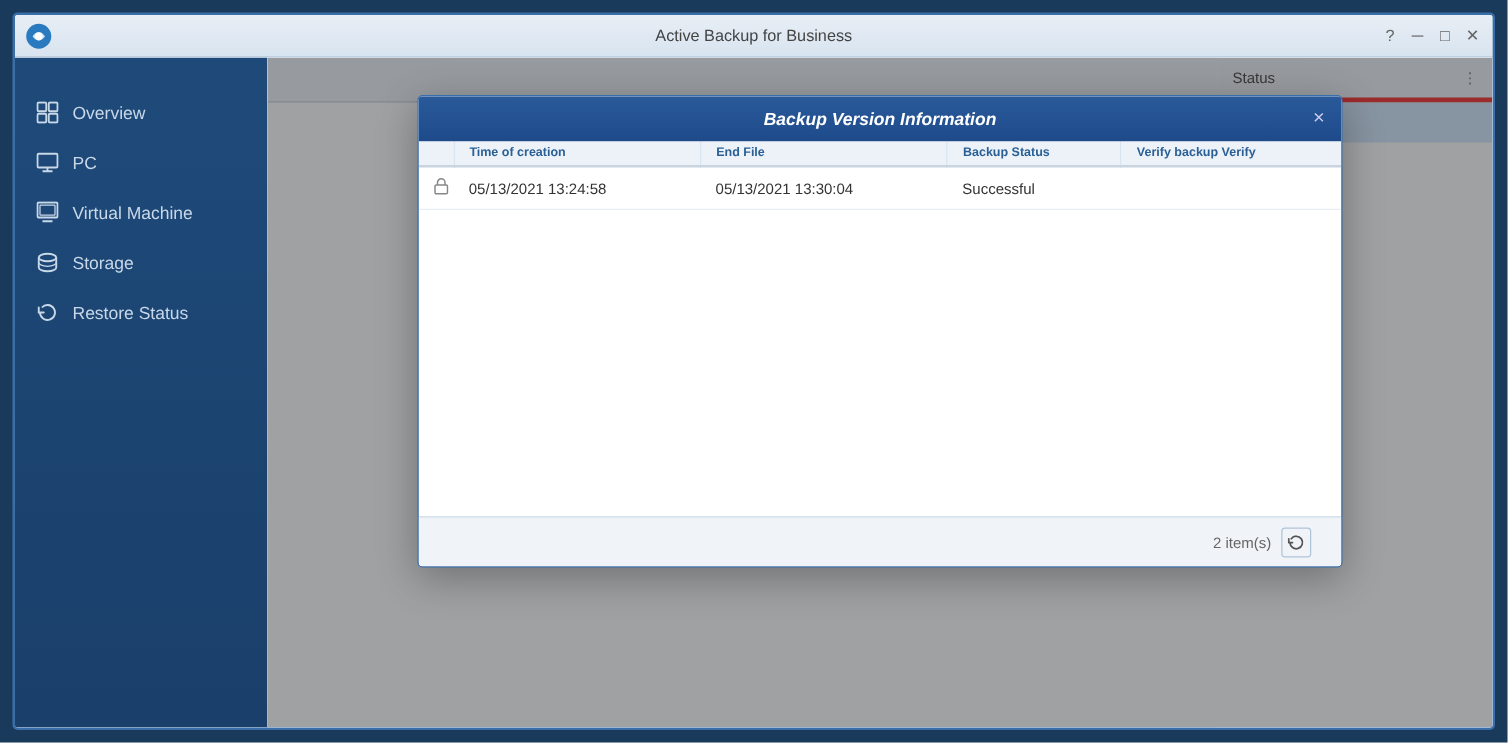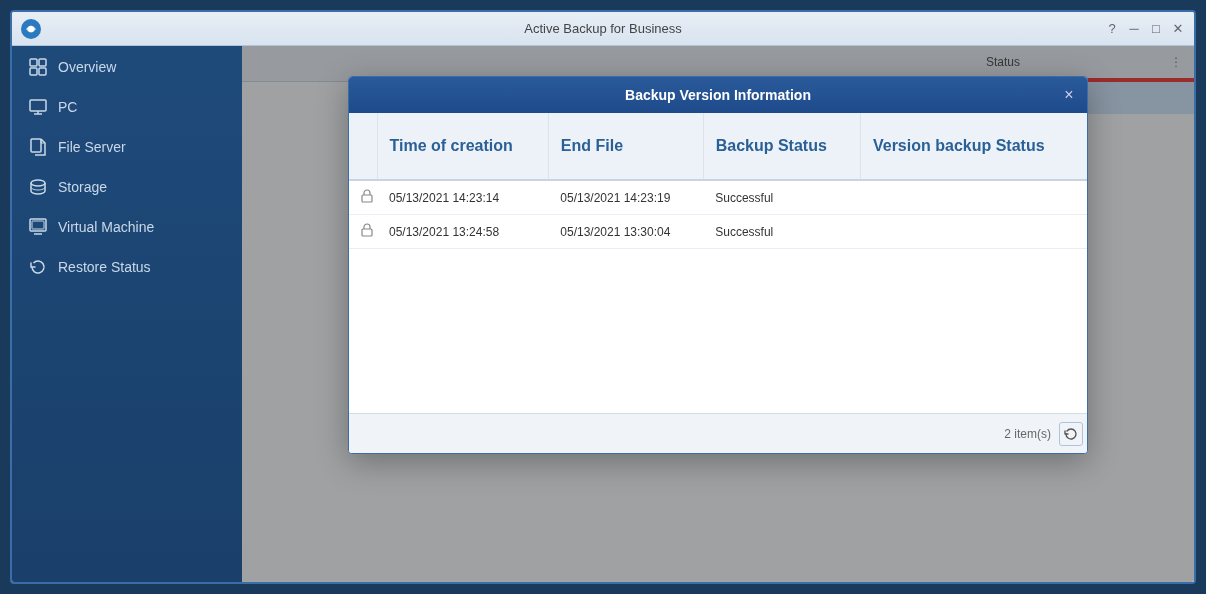--- a/index.html
+++ b/index.html
@@ -68,26 +68,26 @@
 
     
     .main-layout {
       display: flex;
       flex: 1;
       overflow: hidden;
     }
 
     
     .sidebar {
-      width: 230px;
+      width: 202px;
       background: linear-gradient(to bottom, #1e4a7a, #1a3f6a);
       flex-shrink: 0;
       display: flex;
       flex-direction: column;
-      padding-top: 1px;
+      padding-top: 24px;
     }
     .sidebar-item {
       display: flex;
       align-items: center;
       gap: 10px;
       padding: 10px 16px;
       cursor: pointer;
       color: #c8d8e8;
       font-size: 14px;
       border-radius: 0;
@@ -166,20 +166,21 @@
       display: flex;
       align-items: center;
       justify-content: center;
       position: relative;
       flex-shrink: 0;
     }
     .modal-title {
       font-size: 14px;
       font-weight: bold;
       color: #fff;
+      font-style: italic;
     }
     .modal-close-btn {
       position: absolute;
       right: 8px;
       width: 20px;
       height: 20px;
       background: none;
       border: none;
       cursor: pointer;
       color: #cce;
@@ -200,22 +201,22 @@
     .modal-table {
       width: 100%;
       border-collapse: collapse;
     }
     .modal-table thead tr {
       background: #edf2f8;
       border-bottom: 2px solid #c8d4e0;
     }
     .modal-table thead th {
       text-align: left;
-      padding: 24px 12px;
-      font-size: 16px;
+      padding: 4px 12px;
+      font-size: 10px;
       font-weight: 600;
       color: #2a6096;
       border-right: 1px solid #d8e4f0;
     }
     .modal-table thead th:last-child {
       border-right: none;
     }
     .modal-table tbody tr {
       border-bottom: 1px solid #e8eef5;
     }
@@ -241,21 +242,21 @@
     }
 
     
     .modal-footer {
       height: 40px;
       background: #f0f4f8;
       border-top: 1px solid #d0dce8;
       display: flex;
       align-items: center;
       justify-content: flex-end;
-      padding: 0 4px;
+      padding: 0 24px;
       gap: 8px;
       flex-shrink: 0;
     }
     .footer-count {
       font-size: 12px;
       color: #666;
     }
     .refresh-btn {
       width: 24px;
       height: 24px;
@@ -312,51 +313,41 @@
         <div class="sidebar-icon">
           <svg width="18" height="18" viewBox="0 0 18 18" fill="none">
             <rect x="1" y="2" width="16" height="11" rx="1" stroke="#c8d8e8" stroke-width="1.5" fill="none"></rect>
             <path d="M5 16h8M9 13v3" stroke="#c8d8e8" stroke-width="1.5"></path>
           </svg>
         </div>
         <span>PC</span>
       </div>
 
 
+
       <div class="sidebar-item">
         <div class="sidebar-icon">
           <svg width="18" height="18" viewBox="0 0 18 18" fill="none">
-            <rect x="2" y="1" width="10" height="13" rx="1" stroke="#c8d8e8" stroke-width="1.5" fill="none"></rect>
-            <path d="M12 1l4 4v12H6" stroke="#c8d8e8" stroke-width="1.5" fill="none"></path>
-            <path d="M12 1v4h4" stroke="#c8d8e8" stroke-width="1"></path>
+            <rect x="1" y="1" width="16" height="12" rx="1" stroke="#c8d8e8" stroke-width="1.5" fill="none"></rect>
+            <rect x="3" y="3" width="12" height="8" rx="0.5" stroke="#c8d8e8" stroke-width="1" fill="none"></rect>
+            <path d="M5 16h8" stroke="#c8d8e8" stroke-width="1.5"></path>
           </svg>
         </div>
-        <span>File Server</span>
+        <span>Virtual Machine</span>
       </div>
 
       <div class="sidebar-item">
         <div class="sidebar-icon">
           <svg width="18" height="18" viewBox="0 0 18 18" fill="none">
             <ellipse cx="9" cy="5" rx="7" ry="3" stroke="#c8d8e8" stroke-width="1.5" fill="none"></ellipse>
             <path d="M2 5v8c0 1.66 3.13 3 7 3s7-1.34 7-3V5" stroke="#c8d8e8" stroke-width="1.5" fill="none"></path>
             <path d="M2 9c0 1.66 3.13 3 7 3s7-1.34 7-3" stroke="#c8d8e8" stroke-width="1"></path>
           </svg>
         </div>
         <span>Storage</span>
-      </div>
-
-      <div class="sidebar-item">
-        <div class="sidebar-icon">
-          <svg width="18" height="18" viewBox="0 0 18 18" fill="none">
-            <rect x="1" y="1" width="16" height="12" rx="1" stroke="#c8d8e8" stroke-width="1.5" fill="none"></rect>
-            <rect x="3" y="3" width="12" height="8" rx="0.5" stroke="#c8d8e8" stroke-width="1" fill="none"></rect>
-            <path d="M5 16h8" stroke="#c8d8e8" stroke-width="1.5"></path>
-          </svg>
-        </div>
-        <span>Virtual Machine</span>
       </div>
 
       <div class="sidebar-item">
         <div class="sidebar-icon">
           <svg width="18" height="18" viewBox="0 0 18 18" fill="none">
             <path d="M3 9a6 6 0 1 0 1.5-4" stroke="#c8d8e8" stroke-width="1.5" fill="none"></path>
             <path d="M2 5v4h4" stroke="#c8d8e8" stroke-width="1.5" stroke-linecap="round"></path>
           </svg>
         </div>
         <span>Restore Status</span>
@@ -393,36 +384,24 @@
 
           <div class="modal-body">
             <div class="modal-content-area">
               <table class="modal-table">
                 <thead>
                   <tr>
                     <th style="width:28px;"></th>
                     <th>Time of creation</th>
                     <th>End File</th>
                     <th>Backup Status</th>
-                    <th>Version backup Status</th>
+                    <th>Verify backup Verify</th>
                   </tr>
                 </thead>
                 <tbody>
-                  <tr class="table-row">
-                    <td class="lock-col">
-                      <svg width="12" height="14" viewBox="0 0 12 14" fill="none">
-                        <rect x="1" y="6" width="10" height="7" rx="1" stroke="#888" stroke-width="1.2" fill="none"></rect>
-                        <path d="M3 6V4a3 3 0 0 1 6 0v2" stroke="#888" stroke-width="1.2" fill="none"></path>
-                      </svg>
-                    </td>
-                    <td>05/13/2021 14:23:14</td>
-                    <td>05/13/2021 14:23:19</td>
-                    <td class="status-success">Successful</td>
-                    <td></td>
-                  </tr>
                   <tr class="table-row">
                     <td class="lock-col">
                       <svg width="12" height="14" viewBox="0 0 12 14" fill="none">
                         <rect x="1" y="6" width="10" height="7" rx="1" stroke="#888" stroke-width="1.2" fill="none"></rect>
                         <path d="M3 6V4a3 3 0 0 1 6 0v2" stroke="#888" stroke-width="1.2" fill="none"></path>
                       </svg>
                     </td>
                     <td>05/13/2021 13:24:58</td>
                     <td>05/13/2021 13:30:04</td>
                     <td class="status-success">Successful</td>

